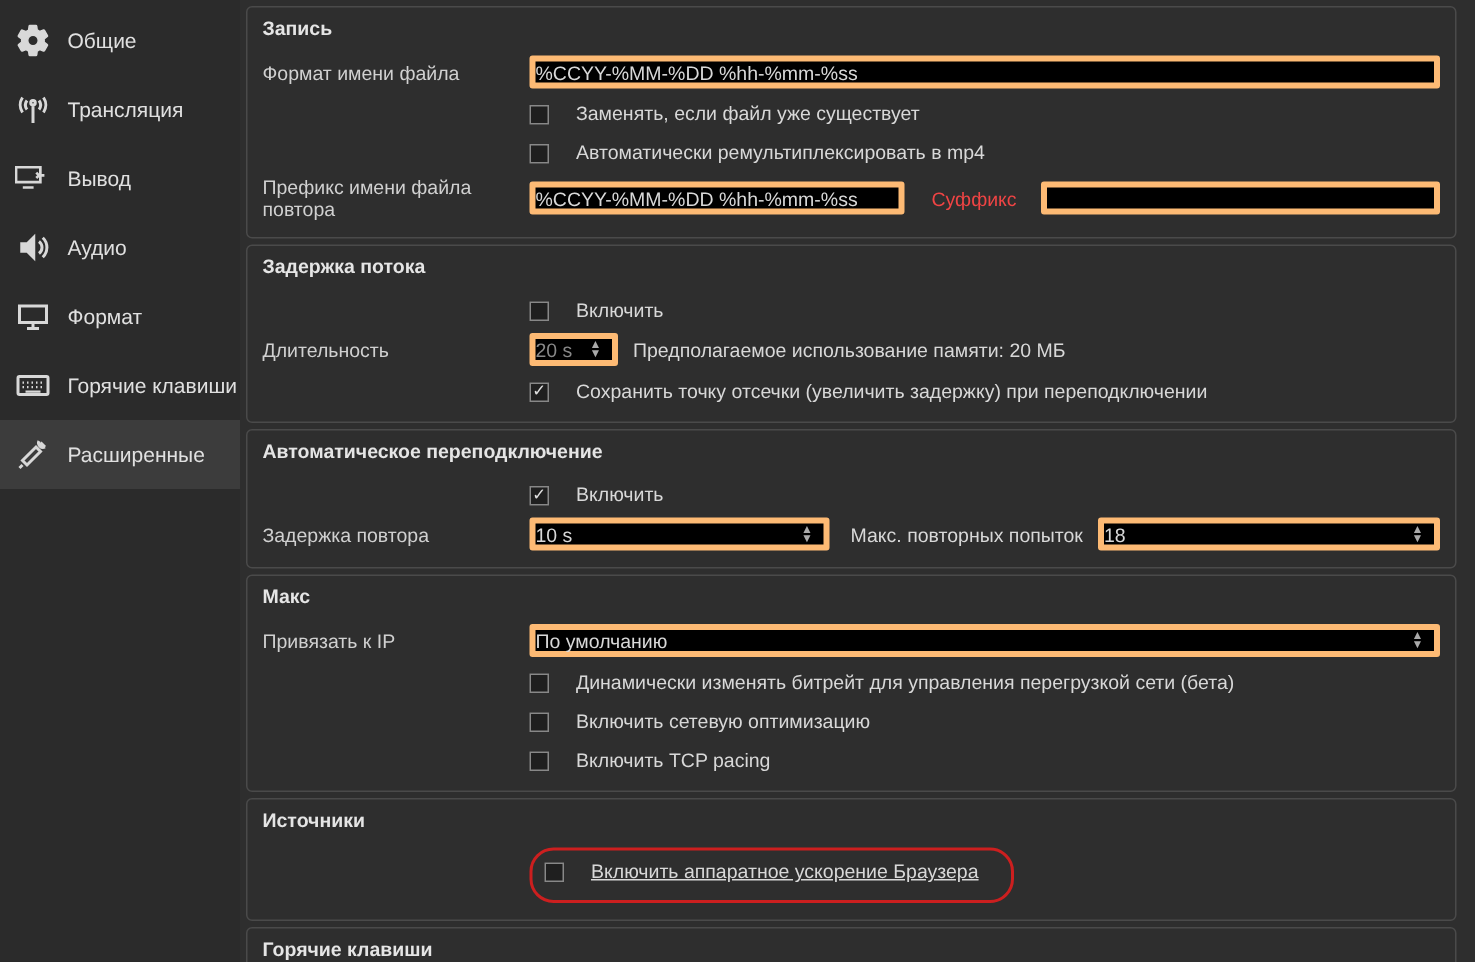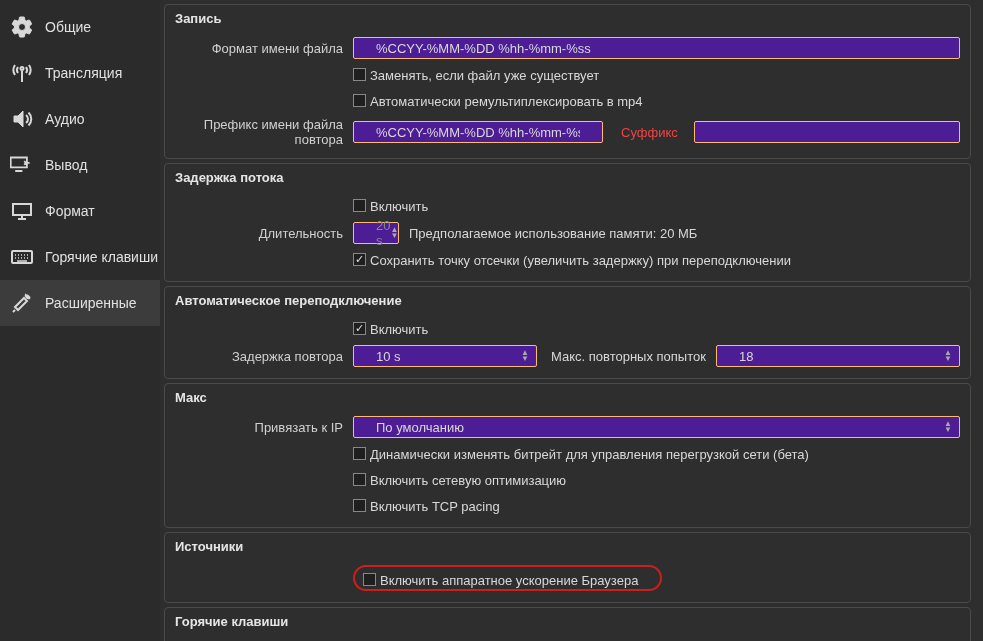--- a/index.html
+++ b/index.html
@@ -62,71 +62,71 @@
   }
   .row {
     display: flex;
     align-items: center;
     padding: 3px 10px;
     min-height: 26px;
   }
   .row-label {
     width: 178px;
     min-width: 178px;
-    text-align: right;
     padding-right: 10px;
     color: #d0d0d0;
     font-size: 13px;
   }
   .row-control {
     flex: 1;
     display: flex;
     align-items: center;
     gap: 10px;
   }
   input[type=text].field, .field {
-    background: #4c1d95;
-    border: 1px solid #fdba74;
+    background: #000000;
+    border: 4px solid #fdba74;
     color: #d8d8d8;
     height: 22px;
-    padding: 2px 22px;
+    padding: 2px 0;
     font-size: 13px;
     border-radius: 2px;
   }
   .field.stretch { flex: 1; }
   .field.dropdown, .field.spinner {
     display: flex; align-items: center; justify-content: space-between;
     padding-right: 4px;
   }
   .spin-btns, .drop-btn {
     display: flex; flex-direction: column; align-items: center; justify-content: center;
     width: 14px; color: #aaa;
     line-height: 6px; font-size: 8px;
   }
   .drop-btn { flex-direction: column; }
   .checkbox {
-    display: flex; align-items: flex-start; gap: 4px;
+    display: flex; align-items: flex-end; gap: 18px;
     color: #d8d8d8;
     cursor: pointer;
   }
   .cb {
     width: 13px; height: 13px;
     border: 1px solid #888;
     background: #1f1f1f;
     display: inline-flex; align-items: center; justify-content: center;
     font-size: 10px; color: #d8d8d8; line-height: 1;
   }
   .cb.checked { background: #1f1f1f; }
   .cb.checked::after { content: "✓"; color: #e0e0e0; font-size: 11px; }
   .suffix-label { color: #ef4444; padding: 0 6px 0 8px; }
   .highlight-ring {
     border: 2px solid #cc1f1f;
     border-radius: 16px;
-    padding: 6px 22px 1px 8px;
+    padding: 6px 22px 12px 8px;
     display: inline-flex;
+    text-decoration: underline;
   }
   .disabled { color: #888; }
 </style>
 </head>
 <body>
 
 <div class="app">
 
   <div class="sidebar">
     <div class="side-item">
@@ -141,33 +141,33 @@
       <span class="side-icon">
         <svg viewBox="0 0 24 24">
             <path fill="none" stroke="#d8d8d8" stroke-width="2" d="M5 14a9 9 0 0 1 0-10M8 12a5 5 0 0 1 0-6M16 12a5 5 0 0 0 0-6M19 14a9 9 0 0 0 0-10M12 9v12M12 9a1.5 1.5 0 1 0 0-3 1.5 1.5 0 0 0 0 3Z"></path>
           </svg>
       </span>
       <span class="side-label">Трансляция</span>
     </div>
     <div class="side-item">
       <span class="side-icon">
         <svg viewBox="0 0 24 24">
+            <path fill="none" stroke="#d8d8d8" stroke-width="2" d="M3 5h18v11H3zM8 20h8M20 11l4 0M20 11l-2-2M20 11l-2 2" transform="translate(-2,0) scale(0.9)"></path>
+          </svg>
+      </span>
+      <span class="side-label">Вывод</span>
+    </div>
+    <div class="side-item">
+      <span class="side-icon">
+        <svg viewBox="0 0 24 24">
             <path fill="#d8d8d8" d="M4 9v6h4l5 5V4L8 9Z"></path>
             <path fill="none" stroke="#d8d8d8" stroke-width="2" d="M16 8a5 5 0 0 1 0 8M18.5 5.5a9 9 0 0 1 0 13"></path>
           </svg>
       </span>
       <span class="side-label">Аудио</span>
-    </div>
-    <div class="side-item">
-      <span class="side-icon">
-        <svg viewBox="0 0 24 24">
-            <path fill="none" stroke="#d8d8d8" stroke-width="2" d="M3 5h18v11H3zM8 20h8M20 11l4 0M20 11l-2-2M20 11l-2 2" transform="translate(-2,0) scale(0.9)"></path>
-          </svg>
-      </span>
-      <span class="side-label">Вывод</span>
     </div>
     <div class="side-item">
       <span class="side-icon">
         <svg viewBox="0 0 24 24">
             <path fill="none" stroke="#d8d8d8" stroke-width="2" d="M3 5h18v11H3zM8 20h8M12 16v4"></path>
           </svg>
       </span>
       <span class="side-label">Формат</span>
     </div>
     <div class="side-item">
@@ -234,21 +234,21 @@
         <div class="row-control">
           <label class="checkbox">
             <span class="cb"></span>
             <span>Включить</span>
           </label>
         </div>
       </div>
       <div class="row">
         <div class="row-label">Длительность</div>
         <div class="row-control">
-          <div class="field spinner disabled" style="width:46px">
+          <div class="field spinner disabled" style="width:59px">
             <span class="disabled">20 s</span>
             <span class="spin-btns">▲<br>▼</span>
           </div>
           <span>Предполагаемое использование памяти: 20 МБ</span>
         </div>
       </div>
       <div class="row">
         <div class="row-label"></div>
         <div class="row-control">
           <label class="checkbox">
@@ -266,21 +266,21 @@
         <div class="row-control">
           <label class="checkbox">
             <span class="cb checked"></span>
             <span>Включить</span>
           </label>
         </div>
       </div>
       <div class="row">
         <div class="row-label">Задержка повтора</div>
         <div class="row-control">
-          <div class="field spinner" style="width:184px">
+          <div class="field spinner" style="width:200px">
             <span>10 s</span>
             <span class="spin-btns">▲<br>▼</span>
           </div>
           <span style="padding-left:4px">Макс. повторных попыток</span>
           <div class="field spinner stretch">
             <span>18</span>
             <span class="spin-btns">▲<br>▼</span>
           </div>
         </div>
       </div>

